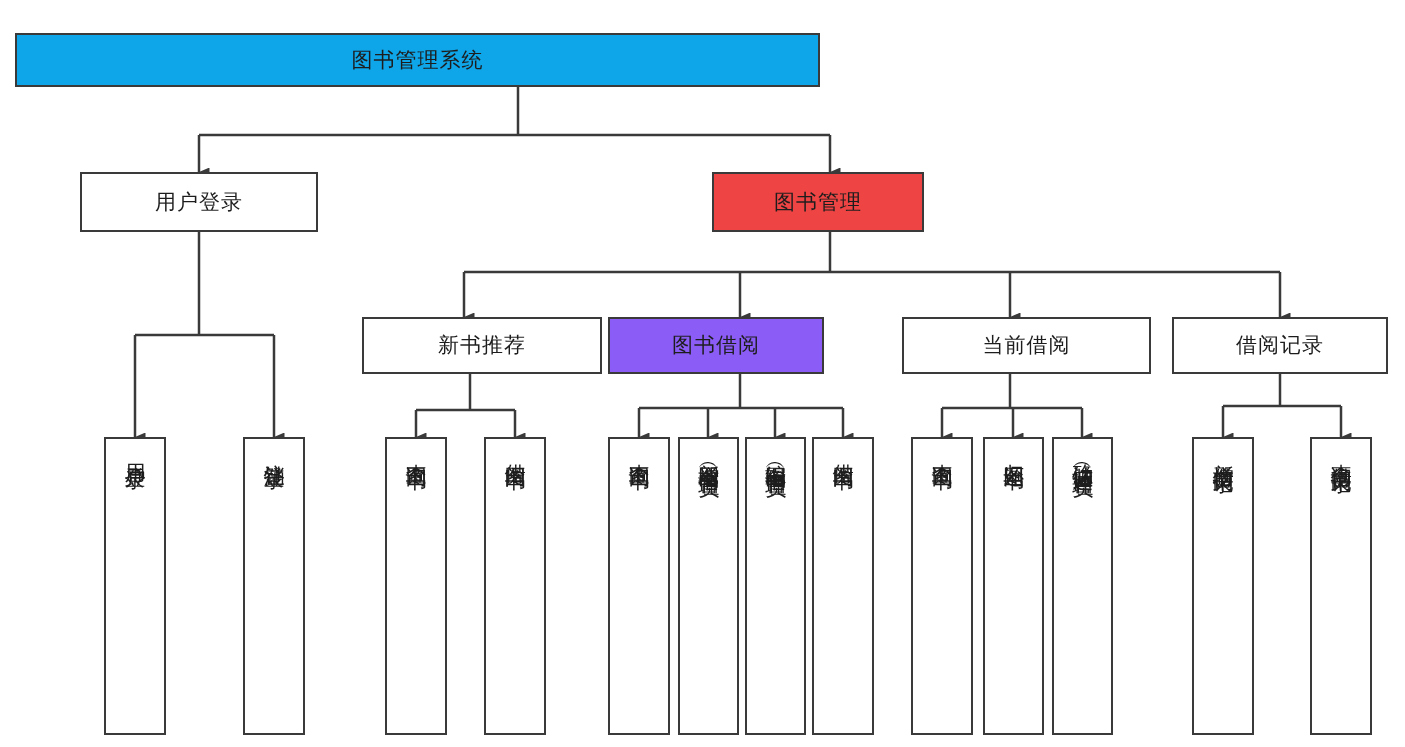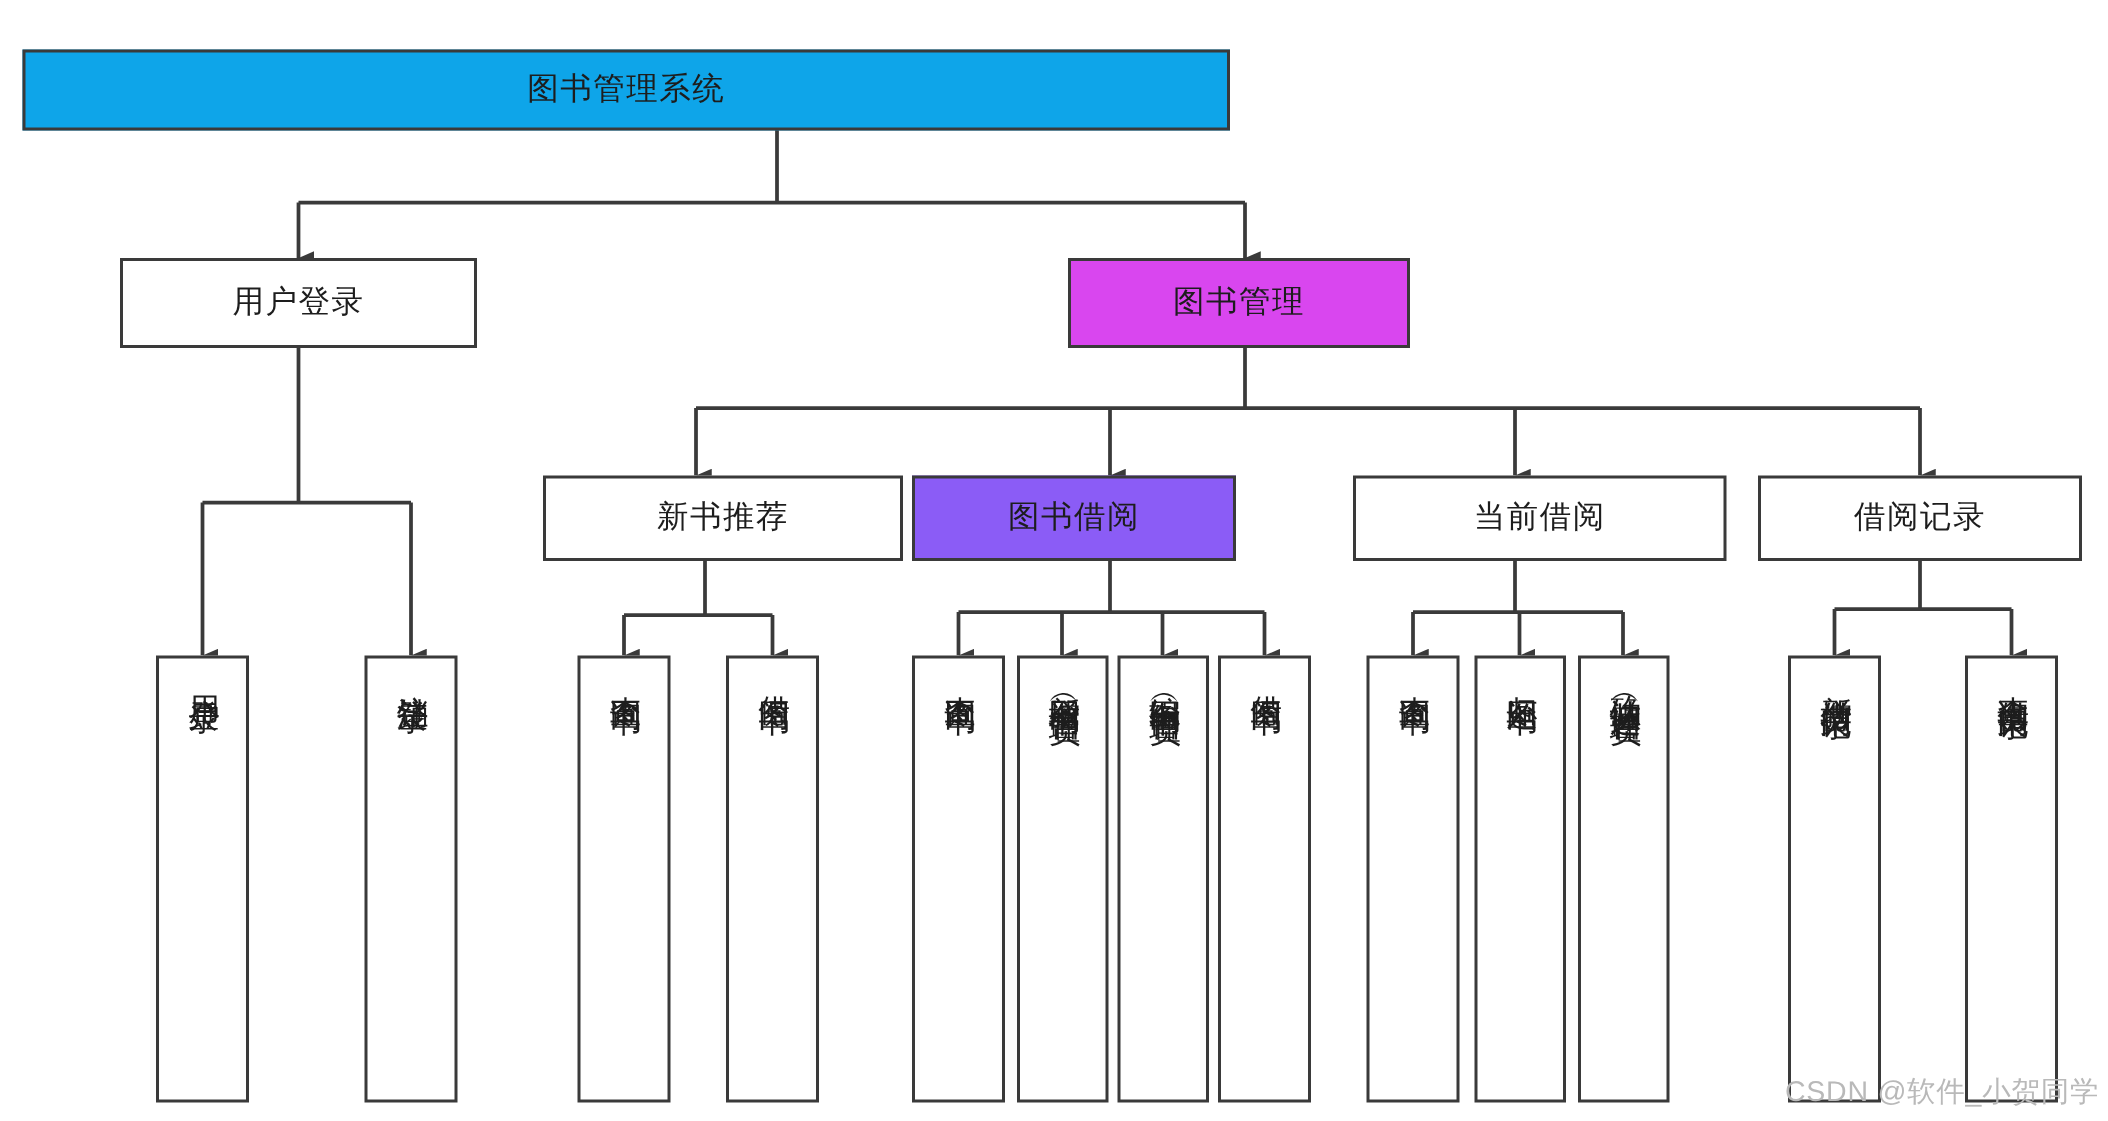--- a/index.html
+++ b/index.html
@@ -118,21 +118,21 @@
       </g>
   </svg>
 
   <div id="nodes">
       <div class="node" style="left: 15px; top: 13px; width: 805px; height: 54px; border-color: rgb(58, 58, 58); background: #0ea5e9; margin-top: 20px;">
         <span class="label" style="color: rgb(29, 29, 29);">图书管理系统</span>
       </div>
       <div class="node" style="left: 80px; top: 172px; width: 238px; height: 60px; border-color: rgb(58, 58, 58); background: rgb(255, 255, 255);">
         <span class="label" style="color: rgb(29, 29, 29);">用户登录</span>
       </div>
-      <div class="node" style="left: 712px; top: 172px; width: 228px; height: 60px; border-color: rgb(58, 58, 58); background: #d946ef;">
+      <div class="node" style="left: 712px; top: 172px; width: 212px; height: 60px; border-color: rgb(58, 58, 58); background: #ef4444;">
         <span class="label" style="color: rgb(29, 29, 29);">图书管理</span>
       </div>
       <div class="node" style="left: 362px; top: 317px; width: 240px; height: 57px; border-color: rgb(58, 58, 58); background: rgb(255, 255, 255);">
         <span class="label" style="color: rgb(29, 29, 29);">新书推荐</span>
       </div>
       <div class="node" style="left: 608px; top: 317px; width: 216px; height: 57px; border-color: rgb(58, 58, 58); background: #8b5cf6;">
         <span class="label" style="color: rgb(29, 29, 29);">图书借阅</span>
       </div>
       <div class="node" style="left: 902px; top: 317px; width: 249px; height: 57px; border-color: rgb(58, 58, 58); background: rgb(255, 255, 255);">
         <span class="label" style="color: rgb(29, 29, 29);">当前借阅</span>
@@ -174,15 +174,14 @@
         <span class="label" style="color: rgb(29, 29, 29);">确认归还（管理员）</span>
       </div>
       <div class="node leaf tall" style="left: 1192px; top: 437px; width: 62px; height: 298px; border-color: rgb(58, 58, 58); background: rgb(255, 255, 255);">
         <span class="label" style="color: rgb(29, 29, 29);">新增借阅记录</span>
       </div>
       <div class="node leaf tall" style="left: 1310px; top: 437px; width: 62px; height: 298px; border-color: rgb(58, 58, 58); background: rgb(255, 255, 255);">
         <span class="label" style="color: rgb(29, 29, 29);">查询借阅记录</span>
       </div>
     </div>
 
-  <div class="watermark" style="left: 1190px; top: 715px; color: rgb(185, 185, 185);">CSDN @软件_小贺同学</div>
 
 </div>
 
 </body></html>

